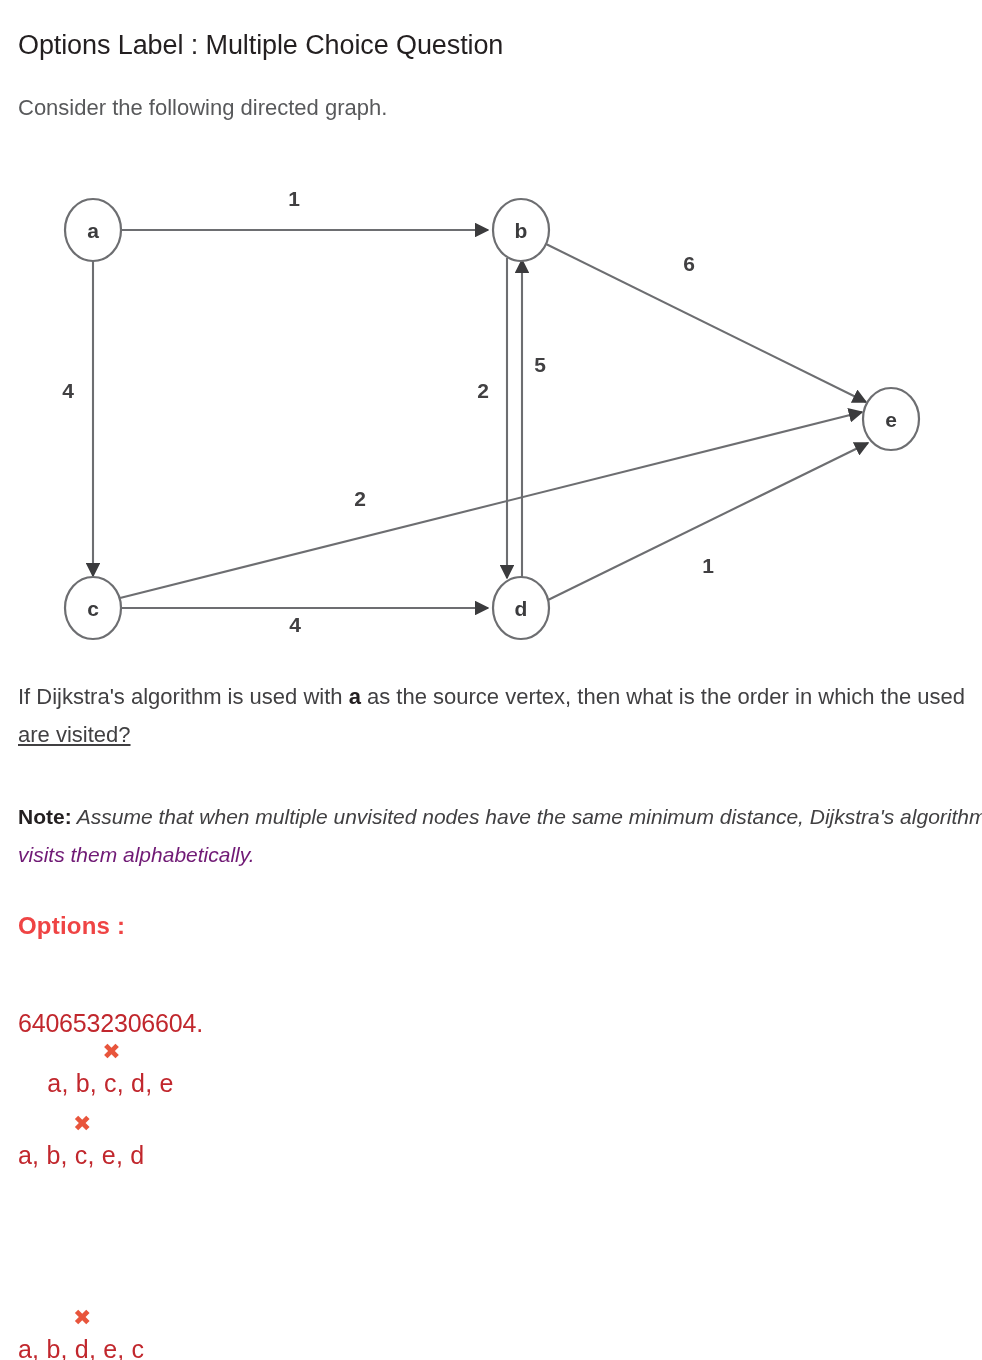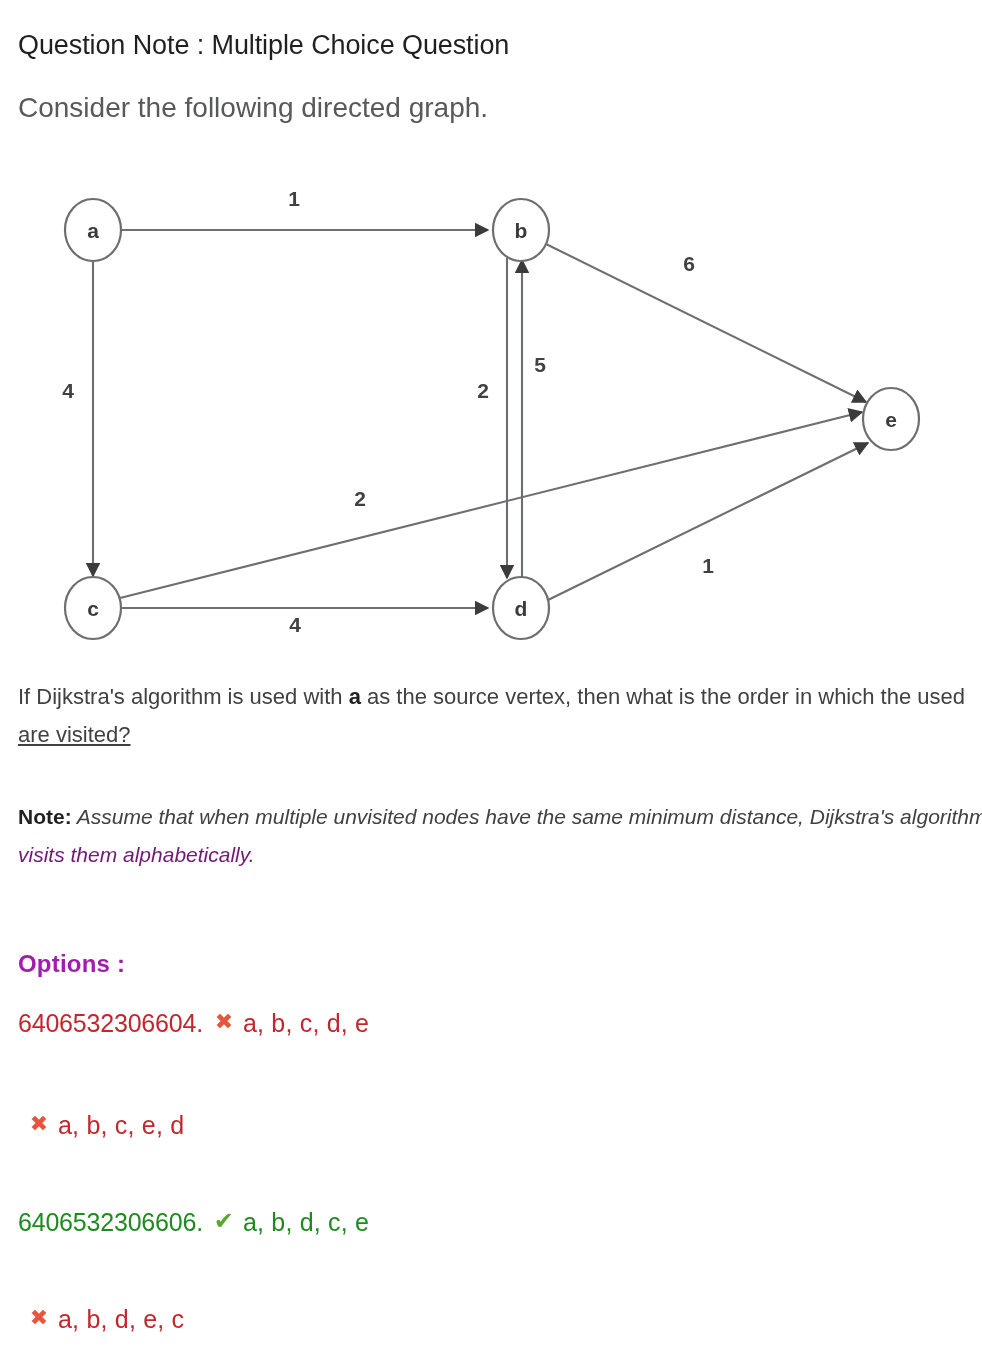--- a/index.html
+++ b/index.html
@@ -33,21 +33,21 @@
     color: #231f20;
     font-family: "Liberation Sans", sans-serif;
     white-space: nowrap;
     letter-spacing: -0.1px;
   }
 
   .q-stem {
     position: absolute;
     left: 18px;
     top: 92px;
-    font-size: 28px;
+    font-size: 22px;
     line-height: 32px;
     color: #58595b;
     white-space: nowrap;
   }
 
   
   .figure {
     position: absolute;
     left: 0;
     top: 160px;
@@ -106,23 +106,22 @@
     white-space: nowrap;
   }
 
   
   .options-title {
     position: absolute;
     left: 18px;
     top: 912px;
     font-size: 24px;
     font-weight: bold;
-    color: #a21caf;
+    color: #ef4444;
     letter-spacing: 0.2px;
-    margin-top: 38px;
   }
 
   .option-row {
     position: absolute;
     left: 18px;
     display: flex;
     align-items: center;
     font-size: 25px;
     line-height: 30px;
     white-space: nowrap;
@@ -132,31 +131,31 @@
     display: inline-block;
     width: 26px;
     text-align: center;
     font-size: 22px;
     margin: 0 6px 0 8px;
     position: relative;
     top: -1px;
   }
   .option-row .opt-text { letter-spacing: 0.2px; }
 
-  .opt-wrong { color: #c1272d; }
+  .opt-wrong { color: #c1272d; flex-direction: column; }
   .opt-wrong .mark { color: #e8553c; }
   .opt-right { color: #1f8a1f; }
   .opt-right .mark { color: #5aa832; font-size: 24px; }
 </style>
 </head>
 <body>
 
 <div class="page">
 
-  <div class="q-label">Question Note : Multiple Choice Question</div>
+  <div class="q-label">Options Label : Multiple Choice Question</div>
   <div class="q-stem">Consider the following directed graph.</div>
 
   <div class="figure">
     <svg width="982" height="500" viewBox="0 0 982 500" xmlns="http://www.w3.org/2000/svg">
       <defs>
         <marker id="arrow" viewBox="0 0 10 10" refX="9" refY="5" markerWidth="7" markerHeight="7" orient="auto-start-reverse">
           <path d="M 0 0 L 10 5 L 0 10 z" fill="#3b3b3d"></path>
         </marker>
       </defs>
 
@@ -227,24 +226,19 @@
     <span class="opt-id">6406532306604.</span>
     <span class="mark">✖</span>
     <span class="opt-text">a, b, c, d, e</span>
   </div>
 
   <div class="option-row opt-wrong" style="top:1110px">
     <span class="mark">✖</span>
     <span class="opt-text">a, b, c, e, d</span>
   </div>
 
-  <div class="option-row opt-right" style="top:1207px">
-    <span class="opt-id">6406532306606.</span>
-    <span class="mark">✔</span>
-    <span class="opt-text">a, b, d, c, e</span>
-  </div>
 
   <div class="option-row opt-wrong" style="top:1304px">
     <span class="mark">✖</span>
     <span class="opt-text">a, b, d, e, c</span>
   </div>
 
 </div>
 
 </body></html>

